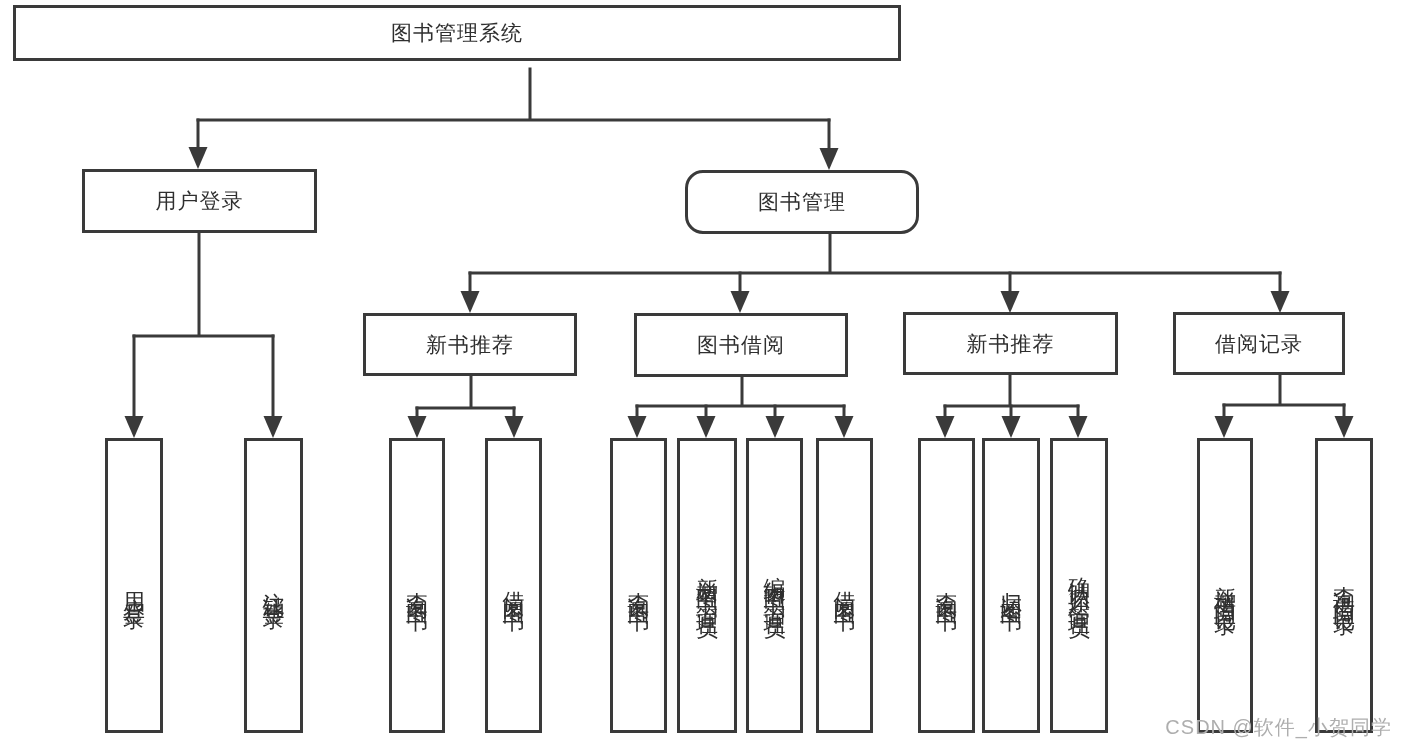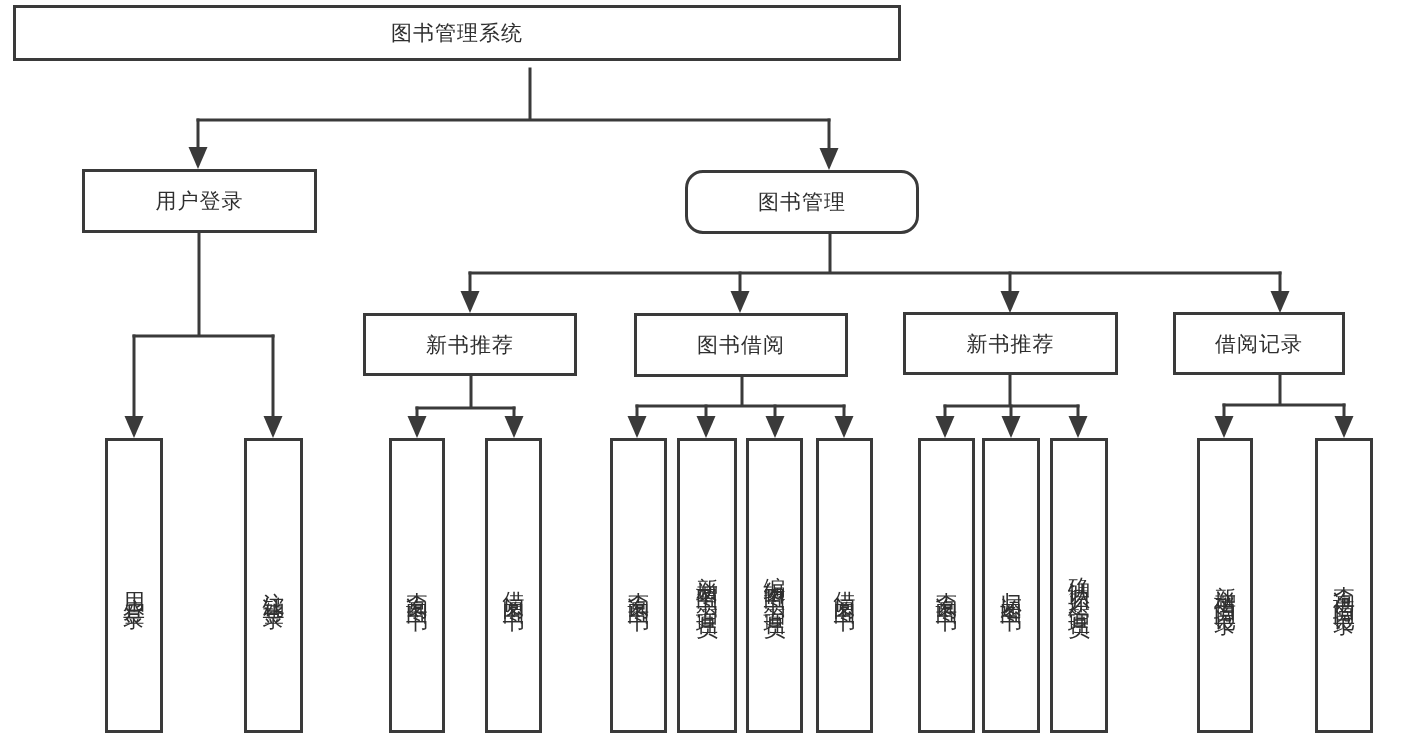--- a/index.html
+++ b/index.html
@@ -180,13 +180,14 @@
   <div class="box vbox v11">
     <span class="vtext">确认归还（管理员）</span>
   </div>
   <div class="box vbox v12">
     <span class="vtext">新增借阅记录</span>
   </div>
   <div class="box vbox v13">
     <span class="vtext">查询借阅记录</span>
   </div>
 
+  <div class="watermark">CSDN @软件_小贺同学</div>
 </div>
 
 </body></html>

